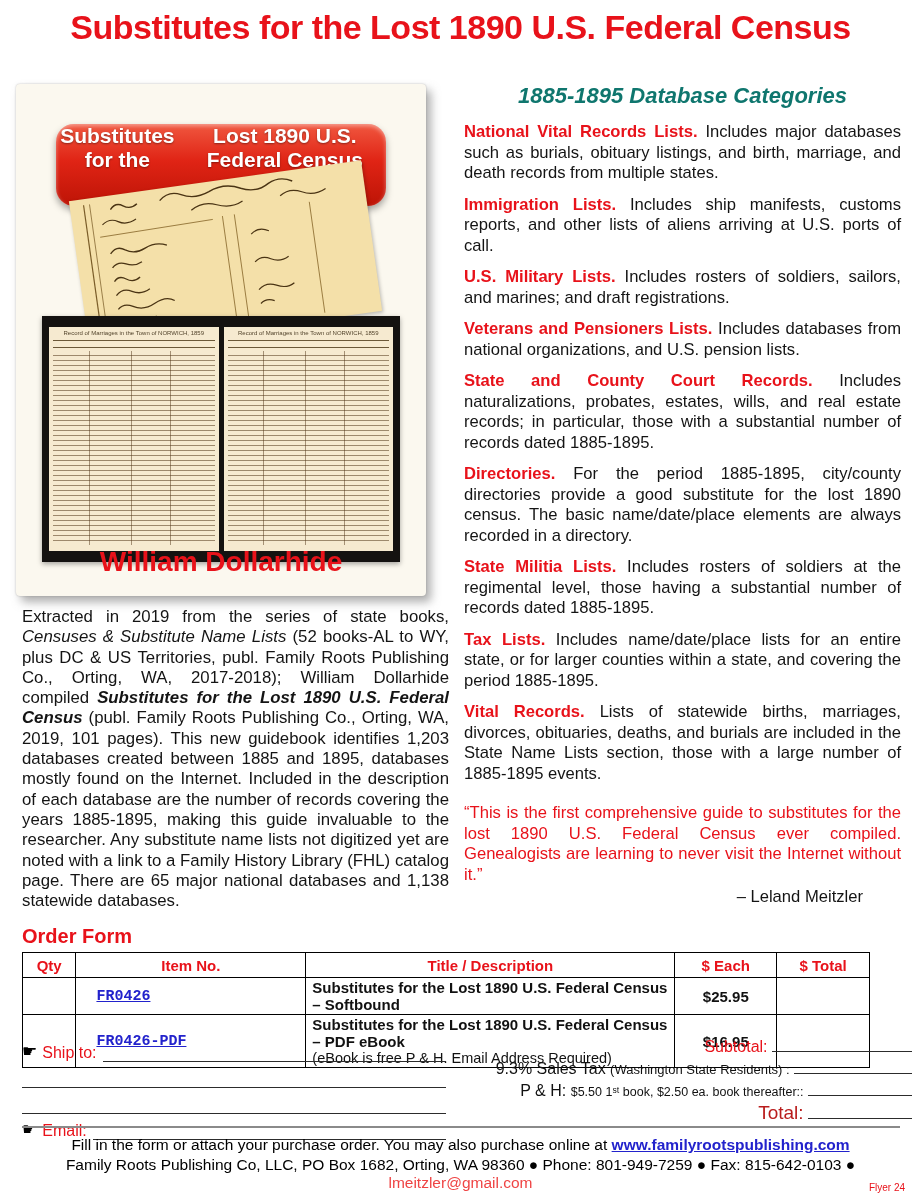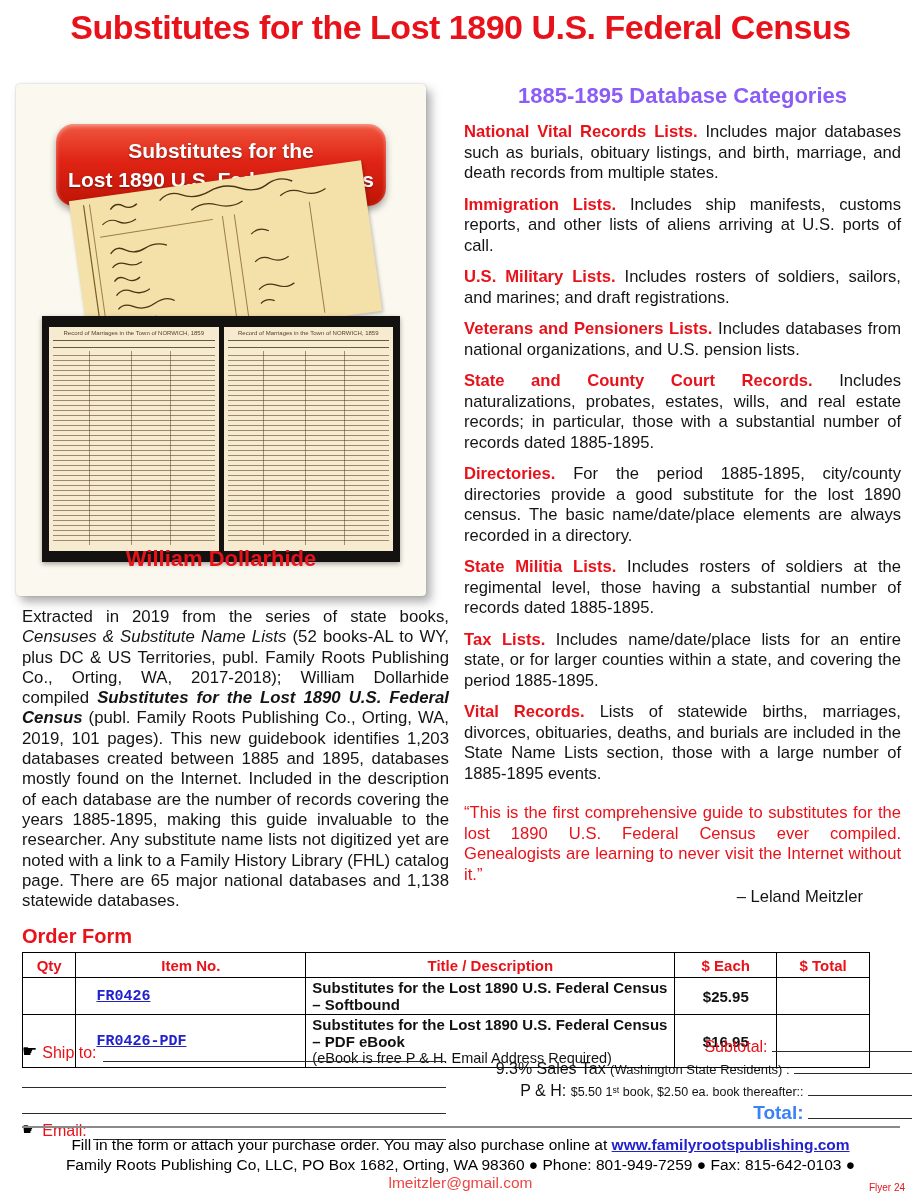--- a/index.html
+++ b/index.html
@@ -7,47 +7,47 @@
         font-family:"Liberation Sans",sans-serif;color:#111;}
   
   .main-title{position:absolute;top:8px;left:0;width:100%;text-align:center;
               color:#e8121a;font-size:34px;font-weight:bold;letter-spacing:-0.5px;}
   
   .cover{position:absolute;left:16px;top:84px;width:410px;height:512px;background:#fbf8ef;
          border-radius:4px;box-shadow:5px 6px 10px rgba(110,110,110,.55),0 0 2px rgba(150,150,150,.6);}
   .cover-btn{position:absolute;left:40px;top:40px;width:330px;height:82px;border-radius:18px;
          background:linear-gradient(180deg,#f0573f 0%,#e02415 45%,#bd1406 100%);
          box-shadow:0 4px 7px rgba(0,0,0,.35), inset 0 2px 4px rgba(255,255,255,.45);
-         color:#fff;font-weight:bold;text-align:center;display:flex;flex-direction:column;
+         color:#fff;font-weight:bold;text-align:center;display:flex;flex-direction:row;
          justify-content:center;gap:5px;text-shadow:0 1px 2px rgba(0,0,0,.4);}
   .cover-btn .l1{font-size:21px;}
   .cover-btn .l2{font-size:21px;}
   .census-form{position:absolute;left:62px;top:96px;width:295px;height:152px;
          transform:rotate(-8deg);background:#f4e0a9;box-shadow:1px 2px 4px rgba(0,0,0,.25);}
   .open-book{position:absolute;left:26px;top:232px;width:358px;height:246px;background:#141210;
          box-shadow:0 2px 5px rgba(0,0,0,.35);display:flex;align-items:center;justify-content:center;gap:5px;
          padding:0 7px;box-sizing:border-box;}
   .book-page{width:50%;height:224px;background:#f6ead0;position:relative;overflow:hidden;}
   .book-page .pg-head{position:absolute;top:3px;left:0;width:100%;text-align:center;
          font-size:6px;color:#53442c;white-space:nowrap;}
   .book-page .pg-rule{position:absolute;top:13px;left:4px;right:4px;height:6px;
          border-top:1px solid #6b5838;border-bottom:1px solid #6b5838;}
   .book-page .pg-body{position:absolute;top:24px;bottom:6px;left:4px;right:4px;
          background:
            repeating-linear-gradient(180deg,rgba(0,0,0,0) 0 4px,rgba(84,56,26,.55) 4px 5px),
            linear-gradient(90deg,transparent 0 22%,rgba(84,56,26,.5) 22% calc(22% + 1px),transparent 0 48%,
              rgba(84,56,26,.5) 48% calc(48% + 1px),transparent 0 72%,rgba(84,56,26,.5) 72% calc(72% + 1px),transparent 0);}
   .author-name{position:absolute;left:0;top:462px;width:100%;text-align:center;
-         color:#e8121a;font-size:22px;font-weight:bold;}
+         color:#e8121a;font-size:28px;font-weight:bold;}
   
   .intro{position:absolute;left:22px;top:607px;width:427px;font-size:16.8px;line-height:20.3px;
          text-align:justify;color:#141414;}
   
   .right-col{position:absolute;left:464px;top:83px;width:437px;}
-  .cat-heading{text-align:center;font-size:22px;font-weight:bold;margin:0 0 13px 0;color:#8b5cf6;}
+  .cat-heading{text-align:center;font-size:22px;font-weight:bold;margin:0 0 13px 0;color:#0f766e;font-style:italic;}
   .category{margin:0 0 11px 0;font-size:16.6px;line-height:20.5px;text-align:justify;color:#141414;}
   .cat-lead{color:#e8121a;font-weight:bold;}
   .quote{margin:19px 0 0 0;font-size:16.6px;line-height:20.5px;text-align:justify;color:#e8121a;}
   .quote-attr{margin:2px 38px 0 0;text-align:right;font-size:16.6px;color:#141414;}
   
   .order{position:absolute;left:22px;top:919px;width:878px;}
   .order-heading{color:#e8121a;font-size:20px;font-weight:bold;margin:6px 0 4px 0;}
   table.order-table{border-collapse:collapse;width:848px;table-layout:fixed;}
   .order-table th,.order-table td{border:1.5px solid #000;padding:1px 6px;font-size:15px;vertical-align:middle;}
   .order-table th{color:#e8121a;font-weight:bold;text-align:center;height:22px;}
@@ -62,21 +62,21 @@
   tr.row-book td{height:26px;} tr.row-ebook td{height:44px;}
   
   .ship{position:absolute;left:22px;top:1036px;width:424px;font-size:16px;}
   .ship-row{display:flex;align-items:flex-end;height:26px;}
   .hand-icon{color:#000;font-size:17px;margin-right:5px;}
   .ship-label{color:#e8121a;margin-right:6px;white-space:nowrap;}
   .wline{flex:1;border-bottom:1.6px solid #2c2c2c;height:18px;}
   .totals{position:absolute;left:474px;top:1036px;width:438px;text-align:right;font-size:16px;}
   .tot-row{height:22px;line-height:22px;white-space:nowrap;}
   .red-label{color:#e8121a;}
-  .total-label{color:#3b82f6;font-size:19px;font-weight:bold;}
+  .total-label{color:#b91c1c;font-size:19px;font-weight:normal;}
   .small-note{font-size:13px;}
   .tiny-note{font-size:12.5px;}
   .uline{display:inline-block;border-bottom:1.4px solid #2c2c2c;height:14px;vertical-align:baseline;}
   .u140{width:140px;} .u120{width:118px;} .u105{width:104px;}
   
   .footer{position:absolute;left:0;top:1126px;width:100%;text-align:center;}
   .footer-divider{width:878px;margin:0 auto 8px auto;border-top:2px solid #8a8a8a;}
   .footer-line{font-size:15.5px;color:#000;margin:2px 0;}
   .footer-link{color:#2222cc;text-decoration:underline;font-weight:bold;cursor:pointer;}
   .footer-link2{color:#ef4444;cursor:pointer;text-align:right;}

